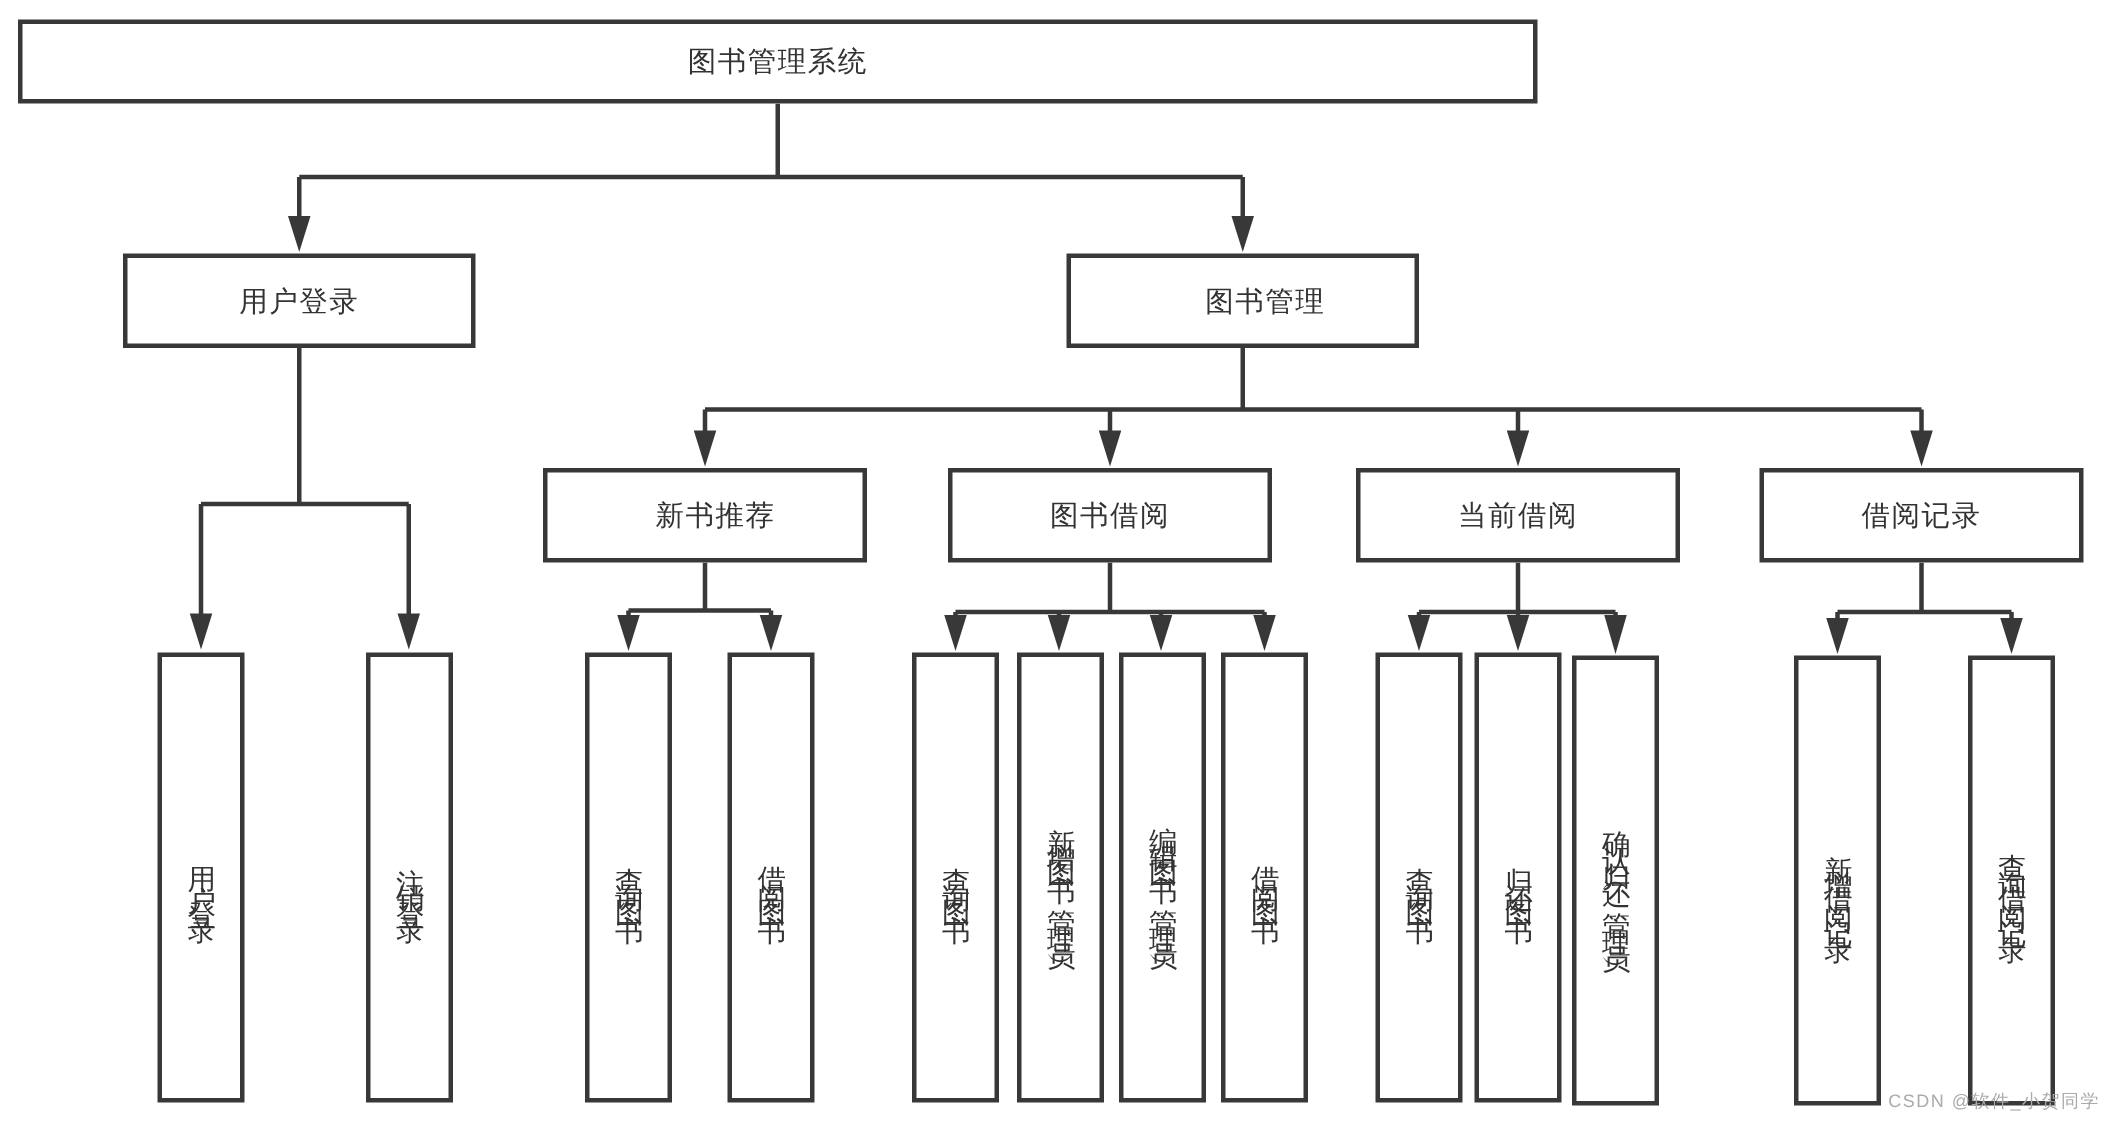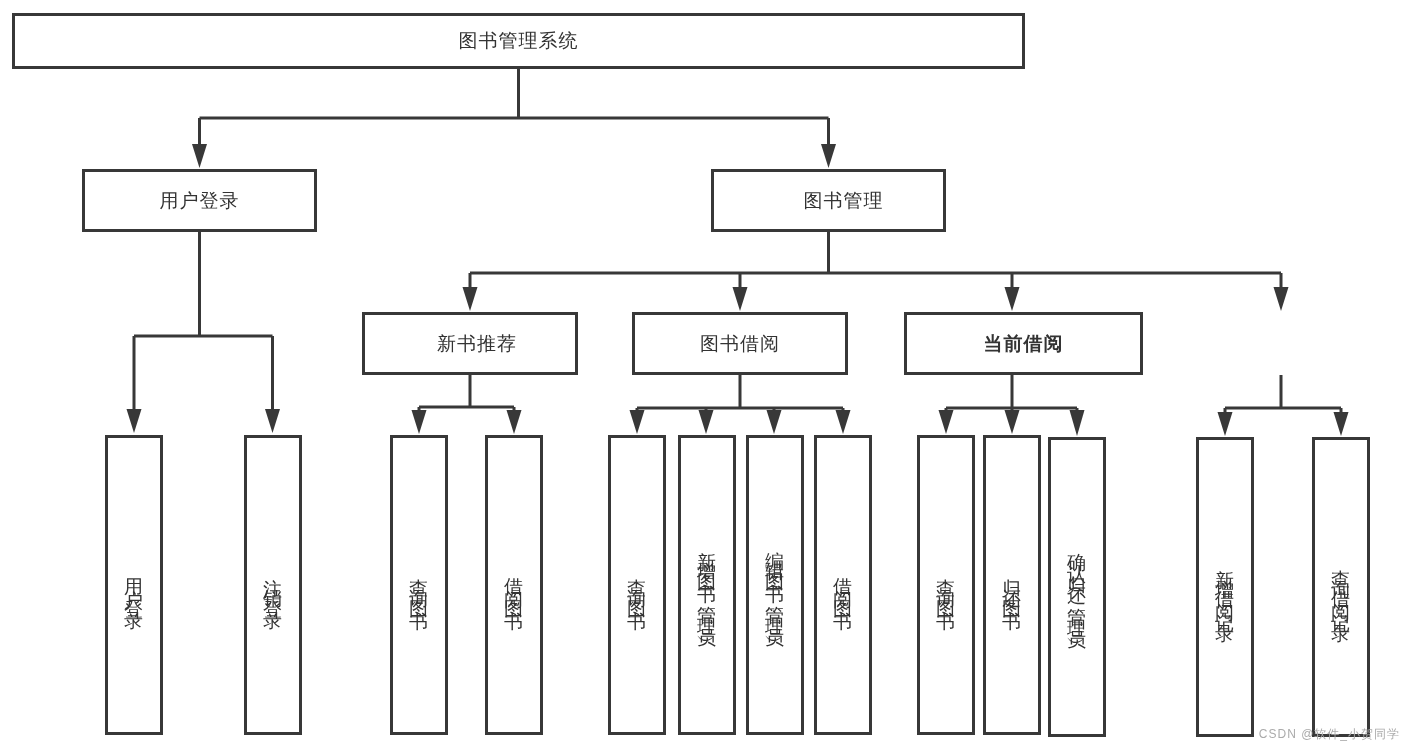--- a/index.html
+++ b/index.html
@@ -52,21 +52,21 @@
     white-space: nowrap;
   }
   
   .n-root   { left: 12px;  top: 13px;  width: 1013px; height: 56px; }
   
   .n-login  { left: 82px;  top: 169px; width: 235px;  height: 63px; }
   .n-mgmt   { left: 711px; top: 169px; width: 235px;  height: 63px; padding-left: 30px; }
   
   .n-rec    { left: 362px;  top: 312px; width: 216px; height: 63px; padding-left: 14px; }
   .n-bor    { left: 632px;  top: 312px; width: 216px; height: 63px; }
-  .n-cur    { left: 904px;  top: 312px; width: 239px; height: 63px; font-weight: bold; }
+  .n-cur    { left: 904px;  top: 312px; width: 216px; height: 63px; }
   .n-hist   { left: 1173px; top: 312px; width: 216px; height: 63px; }
   
   .n-l-login   { left: 105px;  top: 435px; }
   .n-l-logout  { left: 244px;  top: 435px; }
   .n-l-recq    { left: 390px;  top: 435px; }
   .n-l-recb    { left: 485px;  top: 435px; }
   .n-l-borq    { left: 608px;  top: 435px; }
   .n-l-boradd  { left: 678px;  top: 435px; }
   .n-l-boredit { left: 746px;  top: 435px; }
   .n-l-borb    { left: 814px;  top: 435px; }
@@ -144,20 +144,23 @@
 
   <div class="node n-rec">
     <span class="h-label">新书推荐</span>
   </div>
   <div class="node n-bor">
     <span class="h-label">图书借阅</span>
   </div>
   <div class="node n-cur">
     <span class="h-label">当前借阅</span>
   </div>
+  <div class="node n-hist">
+    <span class="h-label">借阅记录</span>
+  </div>
 
   <div class="node leaf n-l-login">
     <span class="v-label">用户登录</span>
   </div>
   <div class="node leaf n-l-logout">
     <span class="v-label">注销登录</span>
   </div>
 
   <div class="node leaf n-l-recq">
     <span class="v-label">查询图书</span>

